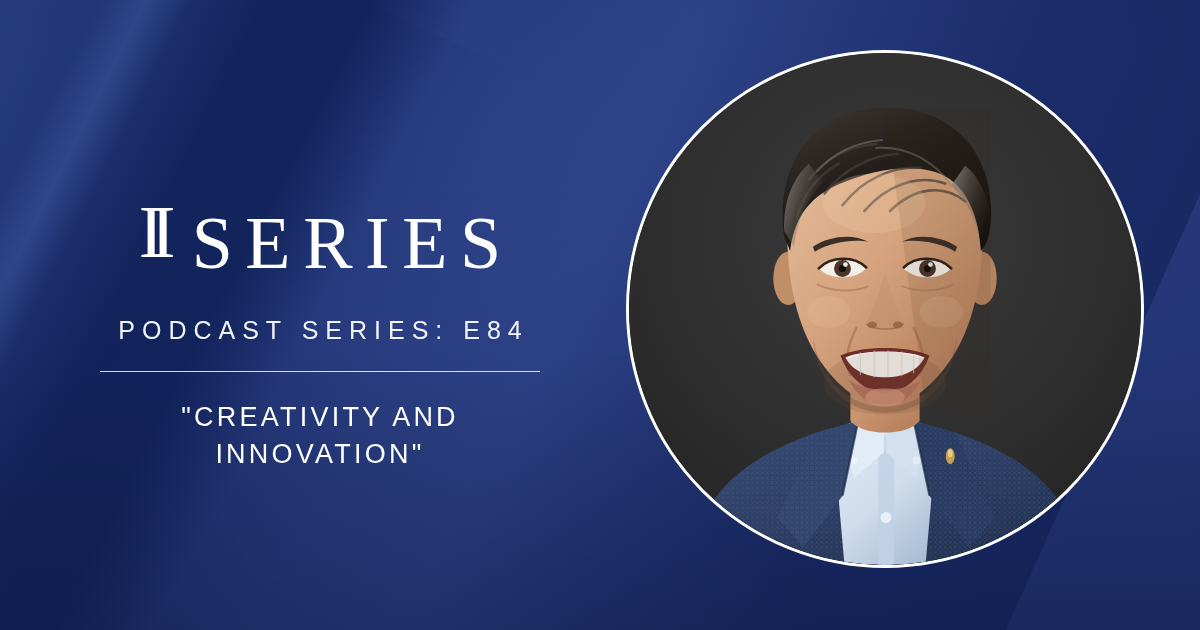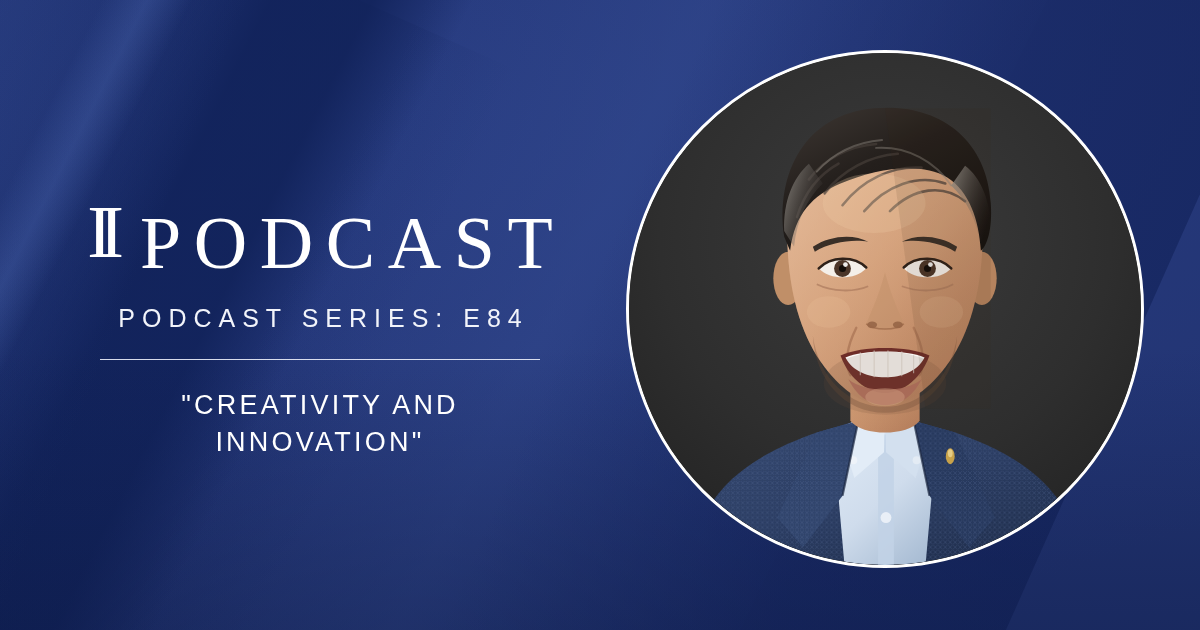--- a/index.html
+++ b/index.html
@@ -113,21 +113,21 @@
     font-size:74px;
     line-height:72px;
     top:0;
     color:#ffffff;
   }
   .wm-mark i:nth-child(1){ left:0px; }
   .wm-mark i:nth-child(2){ left:12px; }
   .wm-rest { letter-spacing:.17em; }
 
   .series {
-    margin-top:24px;
+    margin-top:36px;
     font-size:25px;
     font-weight:300;
     letter-spacing:.28em;
     text-indent:.28em;
     color:#f2f4fa;
     white-space:nowrap;
   }
 
   .rule {
     margin:26px auto 0;
@@ -179,21 +179,21 @@
   </div>
   <div class="bg-vignette"></div>
 
   <div class="text-block">
 
     <div class="wordmark">
       <span class="wm-mark">
         <i>I</i>
         <i>I</i>
       </span>
-      <span class="wm-rest">PODCAST</span>
+      <span class="wm-rest">SERIES</span>
     </div>
 
     <div class="series">PODCAST SERIES: E84</div>
 
     <div class="rule"></div>
 
     <div class="quote">
       <div>"CREATIVITY AND</div>
       <div>INNOVATION"</div>
     </div>

